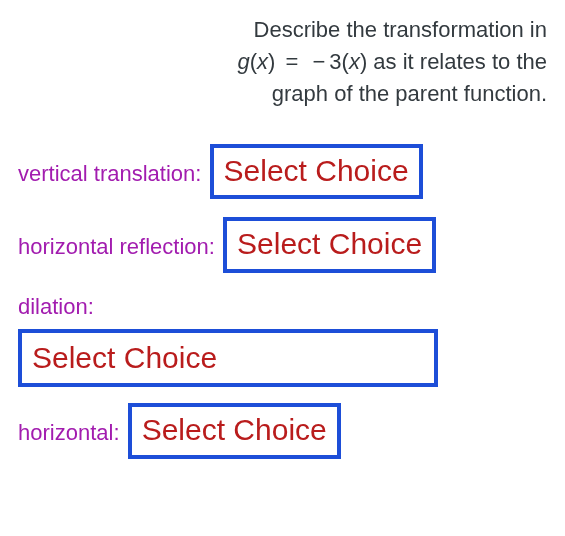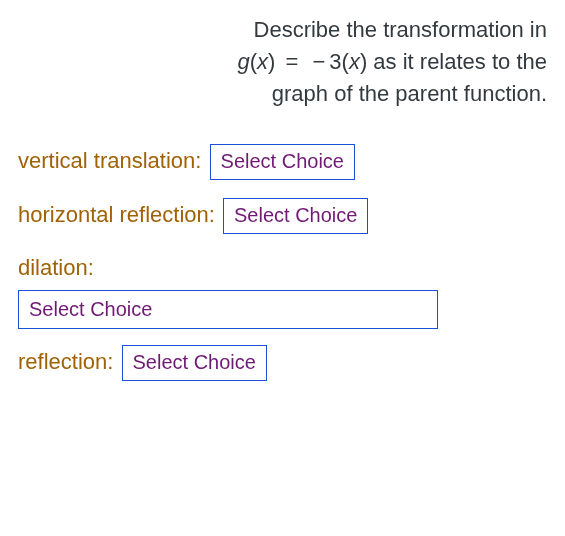--- a/index.html
+++ b/index.html
@@ -15,27 +15,27 @@
   }
   .prompt { margin-bottom: 34px; text-align: right; }
   .math {
     font-family: Liberation Sans, sans-serif;
     font-style: italic;
   }
   .math .op { font-style: normal; margin: 0 4px; }
   .math .num { font-style: normal; }
   .math .paren { font-style: normal; }
   .row { margin-bottom: 18px; }
-  .label { color: #a16207; }
+  .label { color: #a21caf; }
   .select {
     display: inline-block;
-    border: 1px solid #1d4ed8;
-    color: #701a75;
+    border: 4px solid #1d4ed8;
+    color: #b91c1c;
     padding: 3px 10px 4px 10px;
-    font-size: 20px;
+    font-size: 30px;
     line-height: 1.35;
     vertical-align: baseline;
     cursor: pointer;
     margin-left: 2px;
     background: #fff;
   }
   .select.wide {
     display: block;
     width: 420px;
     margin-top: 6px;
@@ -68,15 +68,15 @@
   <span class="label">horizontal reflection:</span>
   <span class="select">Select Choice</span>
 </div>
 
 <div class="row dilation">
   <span class="label">dilation:</span>
   <span class="select wide">Select Choice</span>
 </div>
 
 <div class="row">
-  <span class="label">reflection:</span>
+  <span class="label">horizontal:</span>
   <span class="select">Select Choice</span>
 </div>
 
 </body></html>

